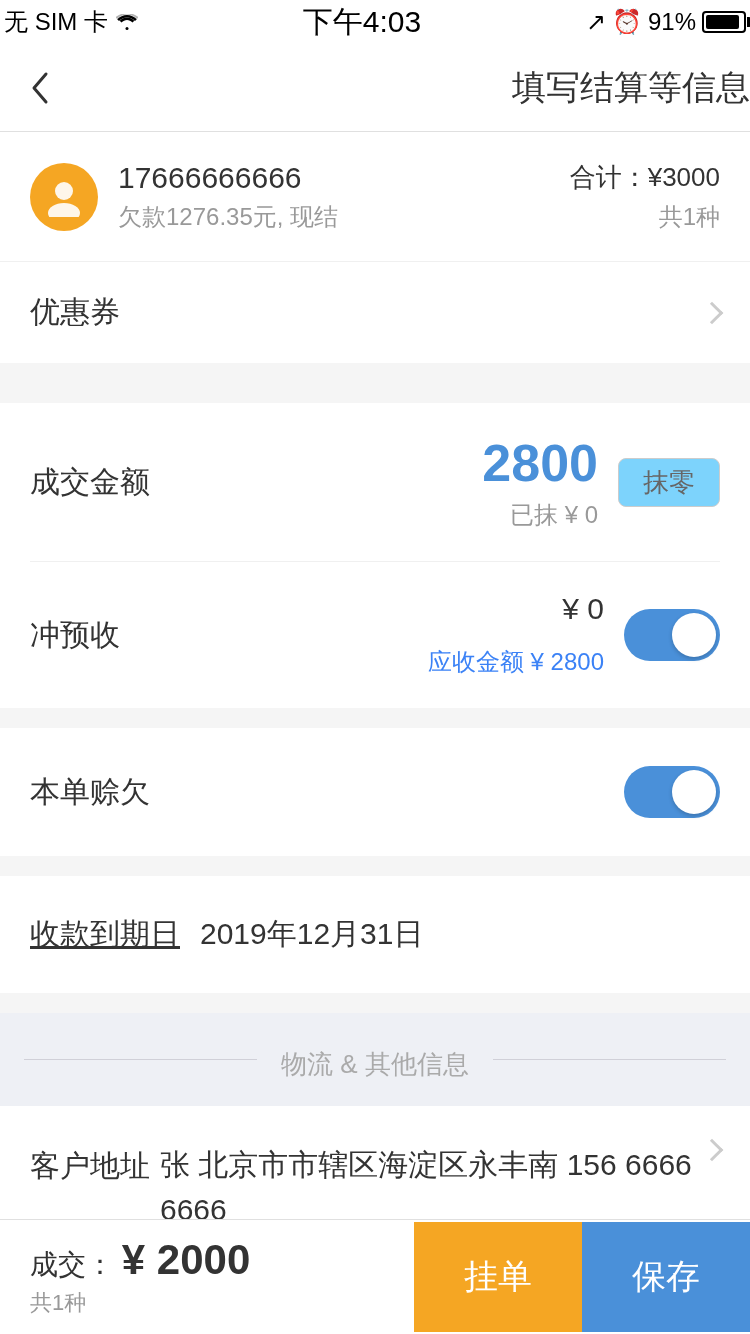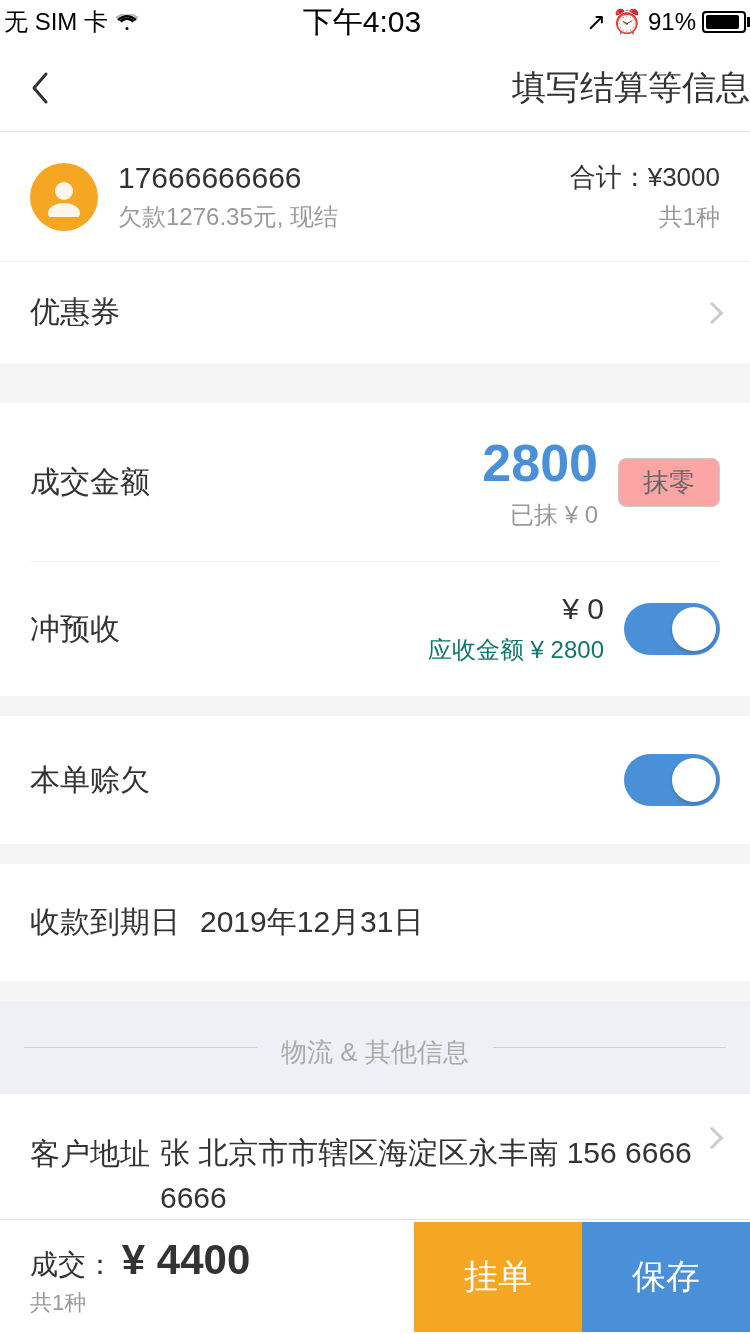--- a/index.html
+++ b/index.html
@@ -131,21 +131,21 @@
     .amount-label { font-size: 30px; color: #333; }
     .amount-right { display: flex; align-items: center; gap: 20px; }
     .amount-value { font-size: 52px; color: #4a90d9; font-weight: 600; }
     .amount-sub { font-size: 24px; color: #999; margin-top: 6px; text-align: right; }
     .round-zero-btn {
       border: 1px solid #ccc;
       border-radius: 8px;
       padding: 6px 24px;
       font-size: 26px;
       color: #666;
-      background: #fca5a5;
+      background: #7dd3fc;
       cursor: pointer;
     }
 
     
     .toggle {
       width: 96px; height: 52px;
       background: #4a90d9;
       border-radius: 26px;
       position: relative;
       cursor: pointer;
@@ -166,41 +166,41 @@
     .prereceive-row {
       display: flex;
       align-items: center;
       justify-content: space-between;
       padding: 30px 0;
     }
     .prereceive-label { font-size: 30px; color: #333; }
     .prereceive-right { display: flex; align-items: center; gap: 20px; }
     .prereceive-amount { text-align: right; }
     .prereceive-value { font-size: 30px; color: #333; }
-    .prereceive-sub { font-size: 24px; color: #0f766e; margin-top: 8px; }
+    .prereceive-sub { font-size: 24px; color: #3b82f6; margin-top: 20px; }
 
     
     .debt-section { background: #fff; padding: 0 30px; }
     .debt-row {
       display: flex;
       align-items: center;
       justify-content: space-between;
       padding: 38px 0;
     }
     .debt-label { font-size: 30px; color: #333; }
 
     
     .duedate-section { background: #fff; padding: 0 30px; }
     .duedate-row {
       display: flex;
       align-items: center;
       padding: 38px 0;
       gap: 20px;
     }
-    .duedate-label { font-size: 30px; color: #333; }
+    .duedate-label { font-size: 30px; color: #333; text-decoration: underline; }
     .duedate-value { font-size: 30px; color: #333; }
 
     
     .logistics-separator {
       background: #eef0f5;
       display: flex;
       align-items: center;
       justify-content: center;
       padding: 24px 0;
     }
@@ -385,19 +385,19 @@
   </div>
 
   <div style="height: 160px;"></div>
 
 </div>
 
 <div class="bottom-area">
   <div class="bottom-summary">
     <div>
       <span>成交：</span>
-      <span class="bottom-summary-amount">¥ 4400</span>
+      <span class="bottom-summary-amount">¥ 2000</span>
     </div>
     <div class="bottom-summary-count">共1种</div>
   </div>
   <button class="bottom-btn btn-hold">挂单</button>
   <button class="bottom-btn btn-save">保存</button>
 </div>
 
 </body></html>

